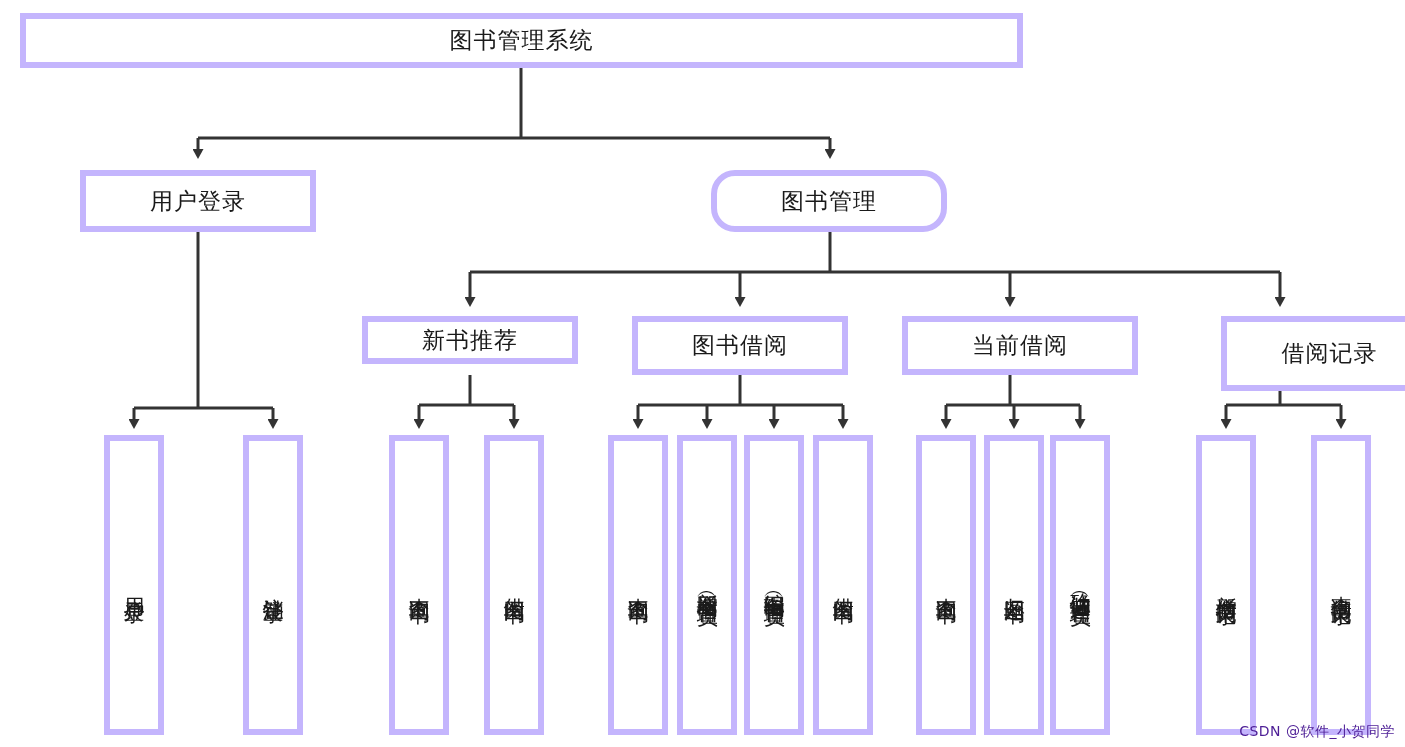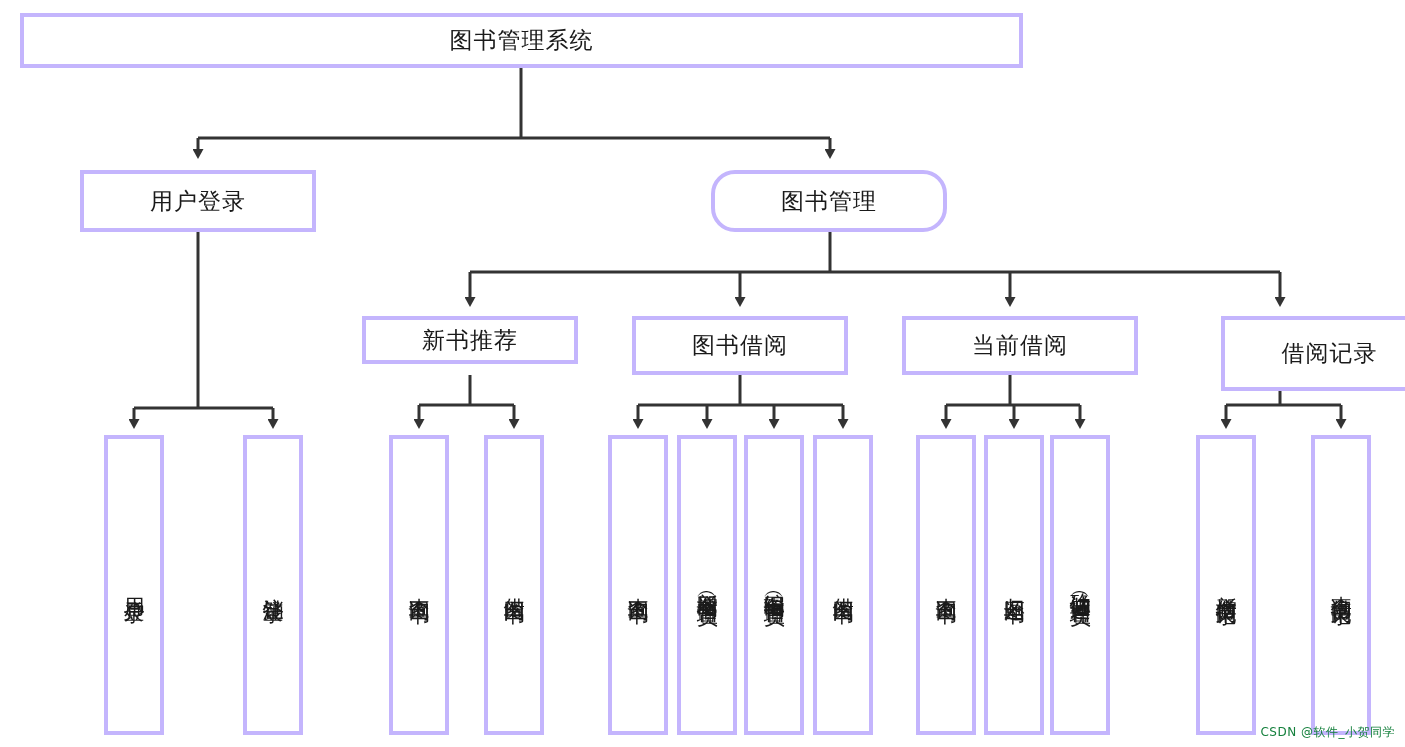--- a/index.html
+++ b/index.html
@@ -13,21 +13,21 @@
   #canvas {
     position: relative;
     width: 1405px;
     height: 747px;
     background: #ffffff;
     overflow: hidden;
   }
   .node {
     position: absolute;
     box-sizing: border-box;
-    border: 4px solid #c4b5fd;
+    border: 6px solid #c4b5fd;
     background: #ffffff;
     display: flex;
     align-items: center;
     justify-content: center;
     color: #1a1a1a;
   }
   .node.h {
     font-size: 23px;
     letter-spacing: 1px;
   }
@@ -50,22 +50,22 @@
     left: 0;
     top: 0;
     width: 1405px;
     height: 747px;
     pointer-events: none;
   }
   #watermark {
     position: absolute;
     right: 10px;
     bottom: 6px;
-    font-size: 12px;
-    color: #15803d;
+    font-size: 14px;
+    color: #4c1d95;
     white-space: nowrap;
     letter-spacing: 0.5px;
   }
 </style>
 </head>
 <body>
 
 <div id="canvas">
 
   <svg id="edges" viewBox="0 0 1405 747" xmlns="http://www.w3.org/2000/svg">

